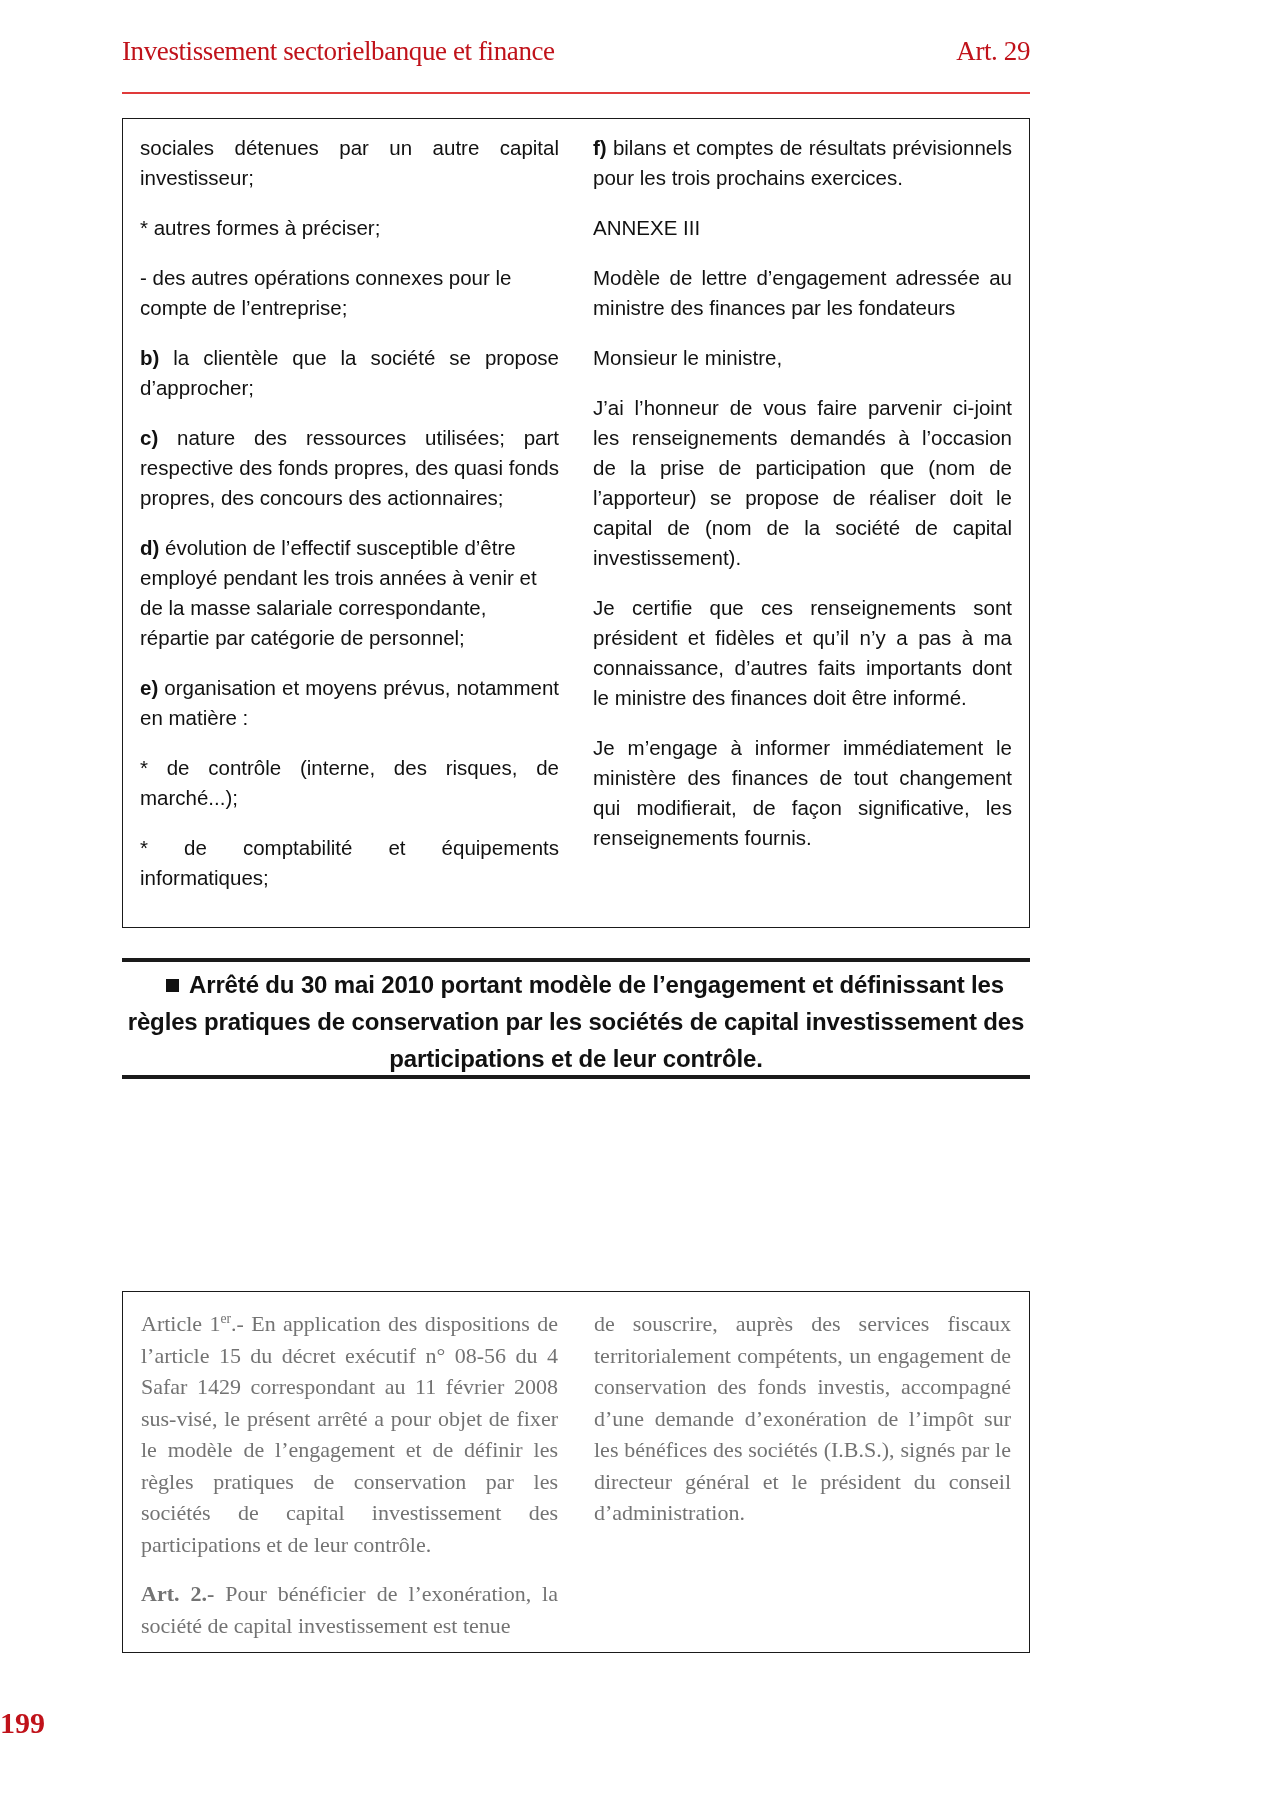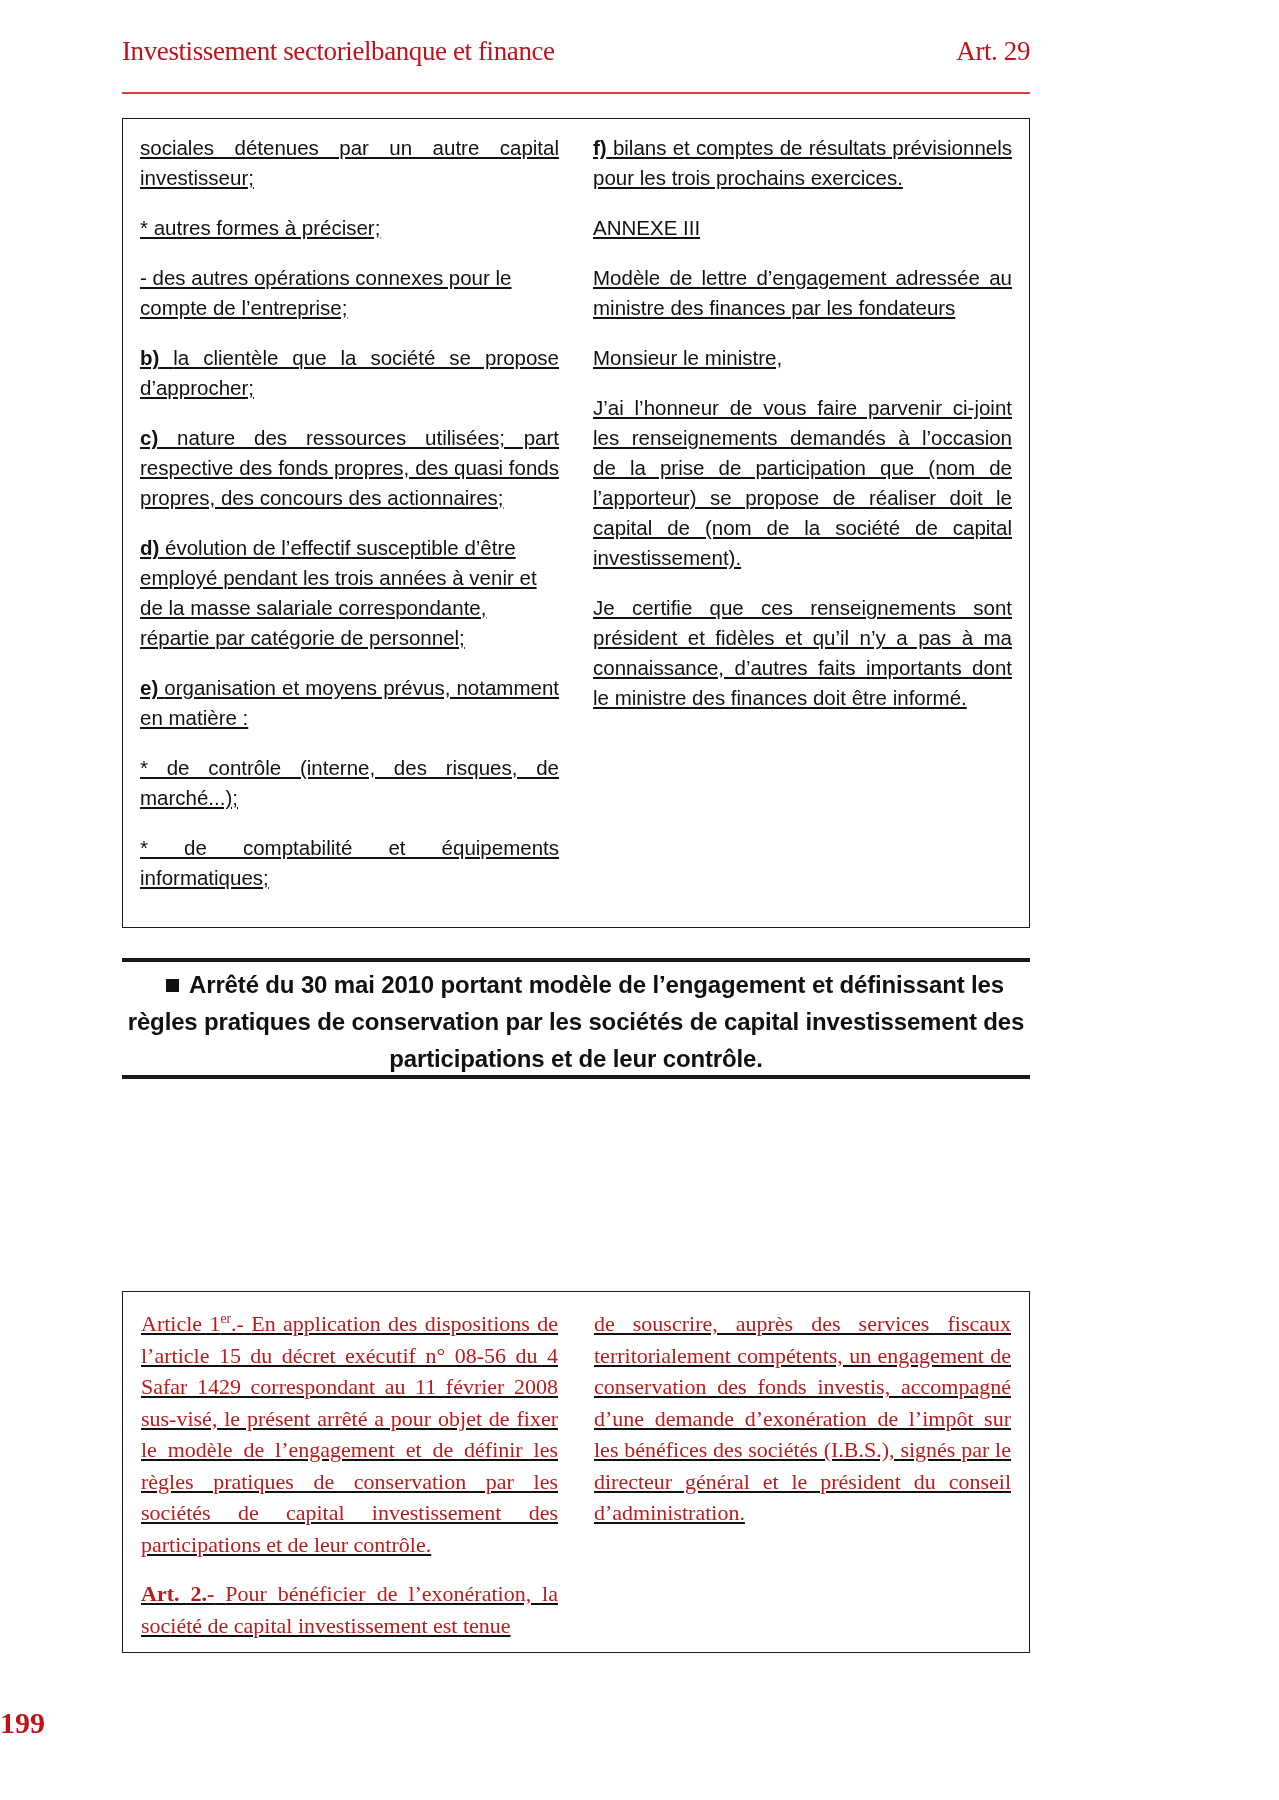--- a/index.html
+++ b/index.html
@@ -74,21 +74,20 @@
   }
 
   .cols {
     position: absolute;
     left: 0;
     top: 0;
     width: 100%;
     height: 100%;
     display: flex;
     box-sizing: border-box;
-    text-decoration: underline;
   }
   .col {
     box-sizing: border-box;
     flex: 1 1 50%;
   }
 
   
   .sans-col {
     padding: 14px 17px 10px 17px;
     font-family: "Liberation Sans", sans-serif;
@@ -104,21 +103,21 @@
   .sans-col .lbl { font-weight: bold; }
   .noj { text-align: left; }
 
   
   .serif-col {
     padding: 16px 18px 10px 18px;
     font-family: "Liberation Serif", serif;
     font-size: 22px;
     line-height: 31.5px;
     text-align: justify;
-    color: #b91c1c;
+    color: #737373;
   }
   .serif-col p {
     margin: 0 0 18px 0;
   }
   .serif-col p:last-child { margin-bottom: 0; }
   .serif-col b { font-weight: bold; }
   sup {
     font-size: 0.62em;
     vertical-align: super;
     line-height: 0;
@@ -194,20 +193,21 @@
         <p><span>* de contrôle (interne, des risques, de marché...);</span></p>
         <p><span>* de comptabilité et équipements informatiques;</span></p>
       </div>
       <div class="col sans-col">
         <p><span class="lbl">f)</span> <span>bilans et comptes de résultats prévisionnels pour les trois prochains exercices.</span></p>
         <p class="noj"><span>ANNEXE III</span></p>
         <p><span>Modèle de lettre d’engagement adressée au ministre des finances par les fondateurs</span></p>
         <p class="noj"><span>Monsieur le ministre,</span></p>
         <p><span>J’ai l’honneur de vous faire parvenir ci-joint les renseignements demandés à l’occasion de la prise de participation que (nom de l’apporteur) se propose de réaliser doit le capital de (nom de la société de capital investissement).</span></p>
         <p><span>Je certifie que ces renseignements sont président et fidèles et qu’il n’y a pas à ma connaissance, d’autres faits importants dont le ministre des finances doit être informé.</span></p>
+        <p><span>Je m’engage à informer immédiatement le ministère des finances de tout changement qui modifierait, de façon significative, les renseignements fournis.</span></p>
       </div>
     </div>
   </div>
 
   <div class="rule-thick" id="rule-above"></div>
   <div class="decree-title">
     <span class="sq"></span><span>Arrêté du 30 mai 2010 portant modèle de l’engagement et définissant les règles pratiques de conservation par les sociétés de capital investissement des participations et de leur contrôle.</span>
   </div>
   <div class="rule-thick" id="rule-below"></div>
 

